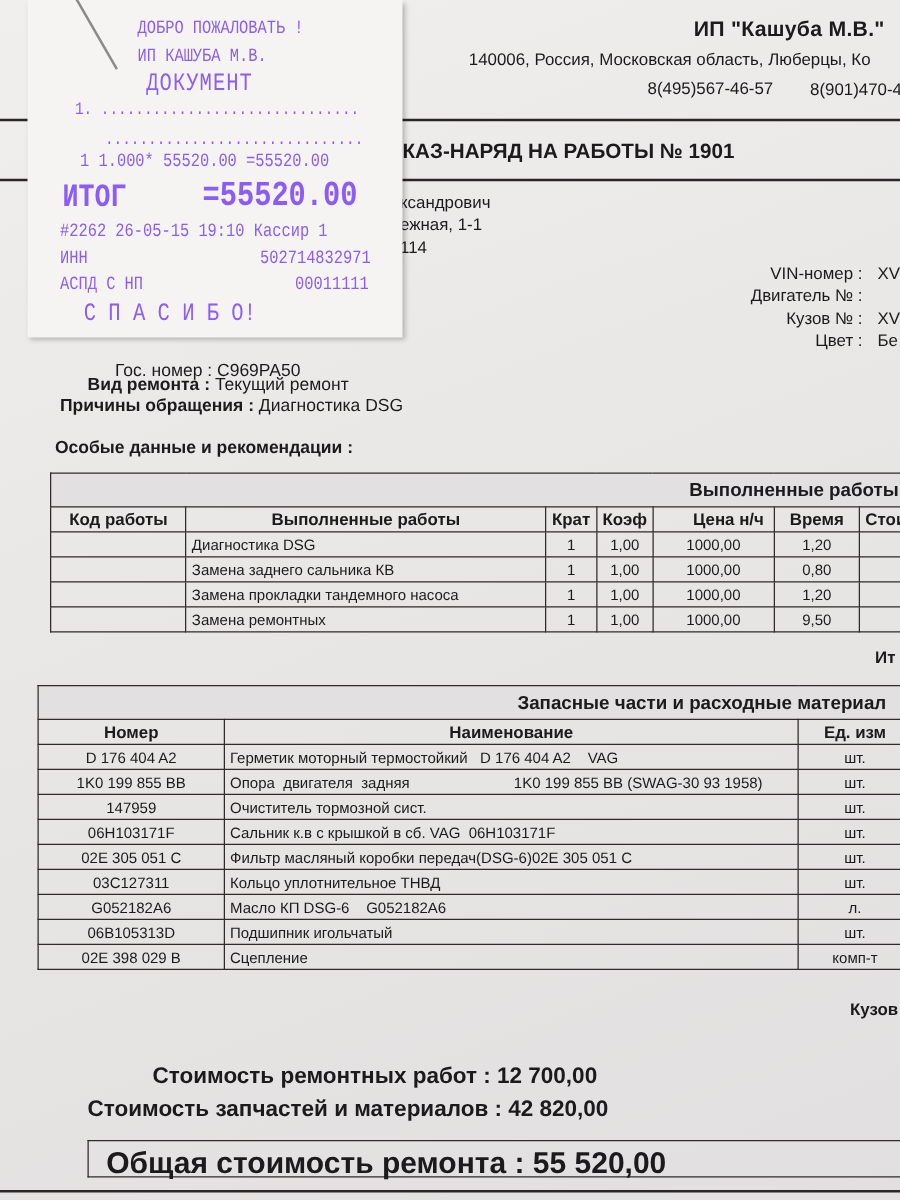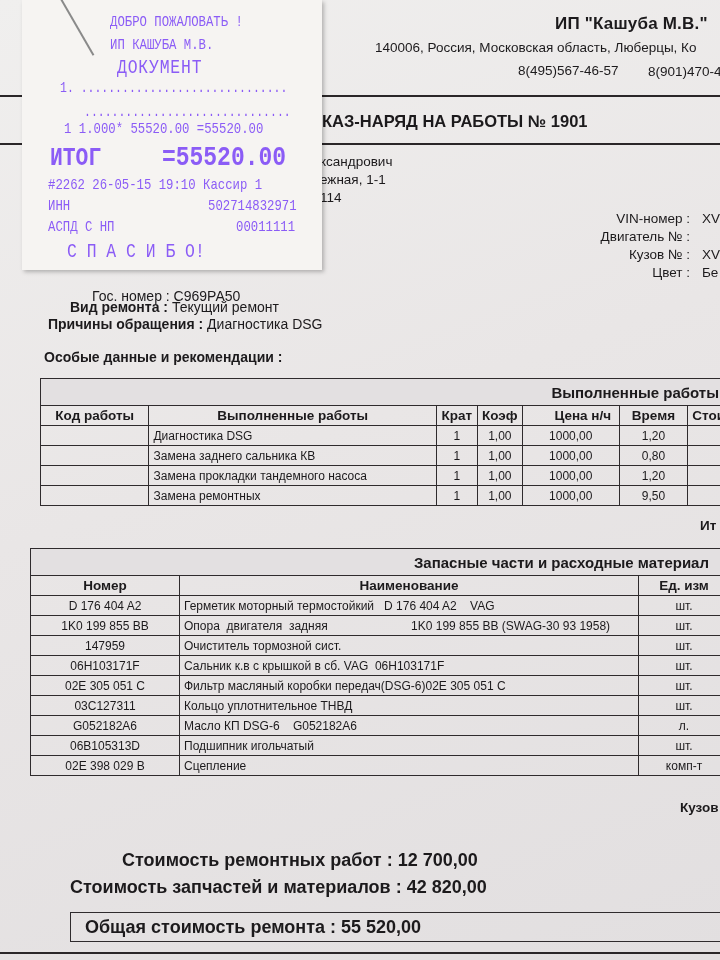--- a/index.html
+++ b/index.html
@@ -21,21 +21,21 @@
   table{border-collapse:collapse;font-family:"Liberation Sans",sans-serif;}
   td,th{border:1.5px solid #2f2b2d;padding:0 4px;height:19px;font-size:12px;white-space:nowrap;}
   th{font-weight:bold;font-size:13.5px;}
   .sec-title{font-weight:bold;font-size:15px;text-align:right;padding-right:20px;height:26px;background:#e3e0e1;}
   .c{text-align:center;}
   .works{left:40px;top:378px;width:700px;}
   .parts{left:30px;top:548px;width:700px;}
   .itogo{font-weight:bold;font-size:13.5px;}
   .sum{font-size:18px;font-weight:bold;white-space:nowrap;}
   .total-box{left:70px;top:912px;width:670px;height:28px;border:1.5px solid #2f2b2d;border-right:none;}
-  .total-box span{position:absolute;left:14px;top:4px;font-size:18px;font-weight:bold;white-space:nowrap;}
+  .total-box span{position:absolute;left:14px;top:4px;font-size:24px;font-weight:bold;white-space:nowrap;}
   
   .receipt{left:22px;top:0;width:300px;height:270px;background:#f6f4f2;
            box-shadow:2px 2px 4px rgba(0,0,0,.25);
            font-family:Liberation Mono, monospace;color:#8b5cf6;}
   .receipt .ln{position:absolute;white-space:nowrap;transform:scaleX(.82);transform-origin:left;}
   .pin{left:75px;top:-10px;width:2px;height:70px;background:#8a8a8a;transform:rotate(-30deg);}
 </style>
 </head>
 <body>
 

